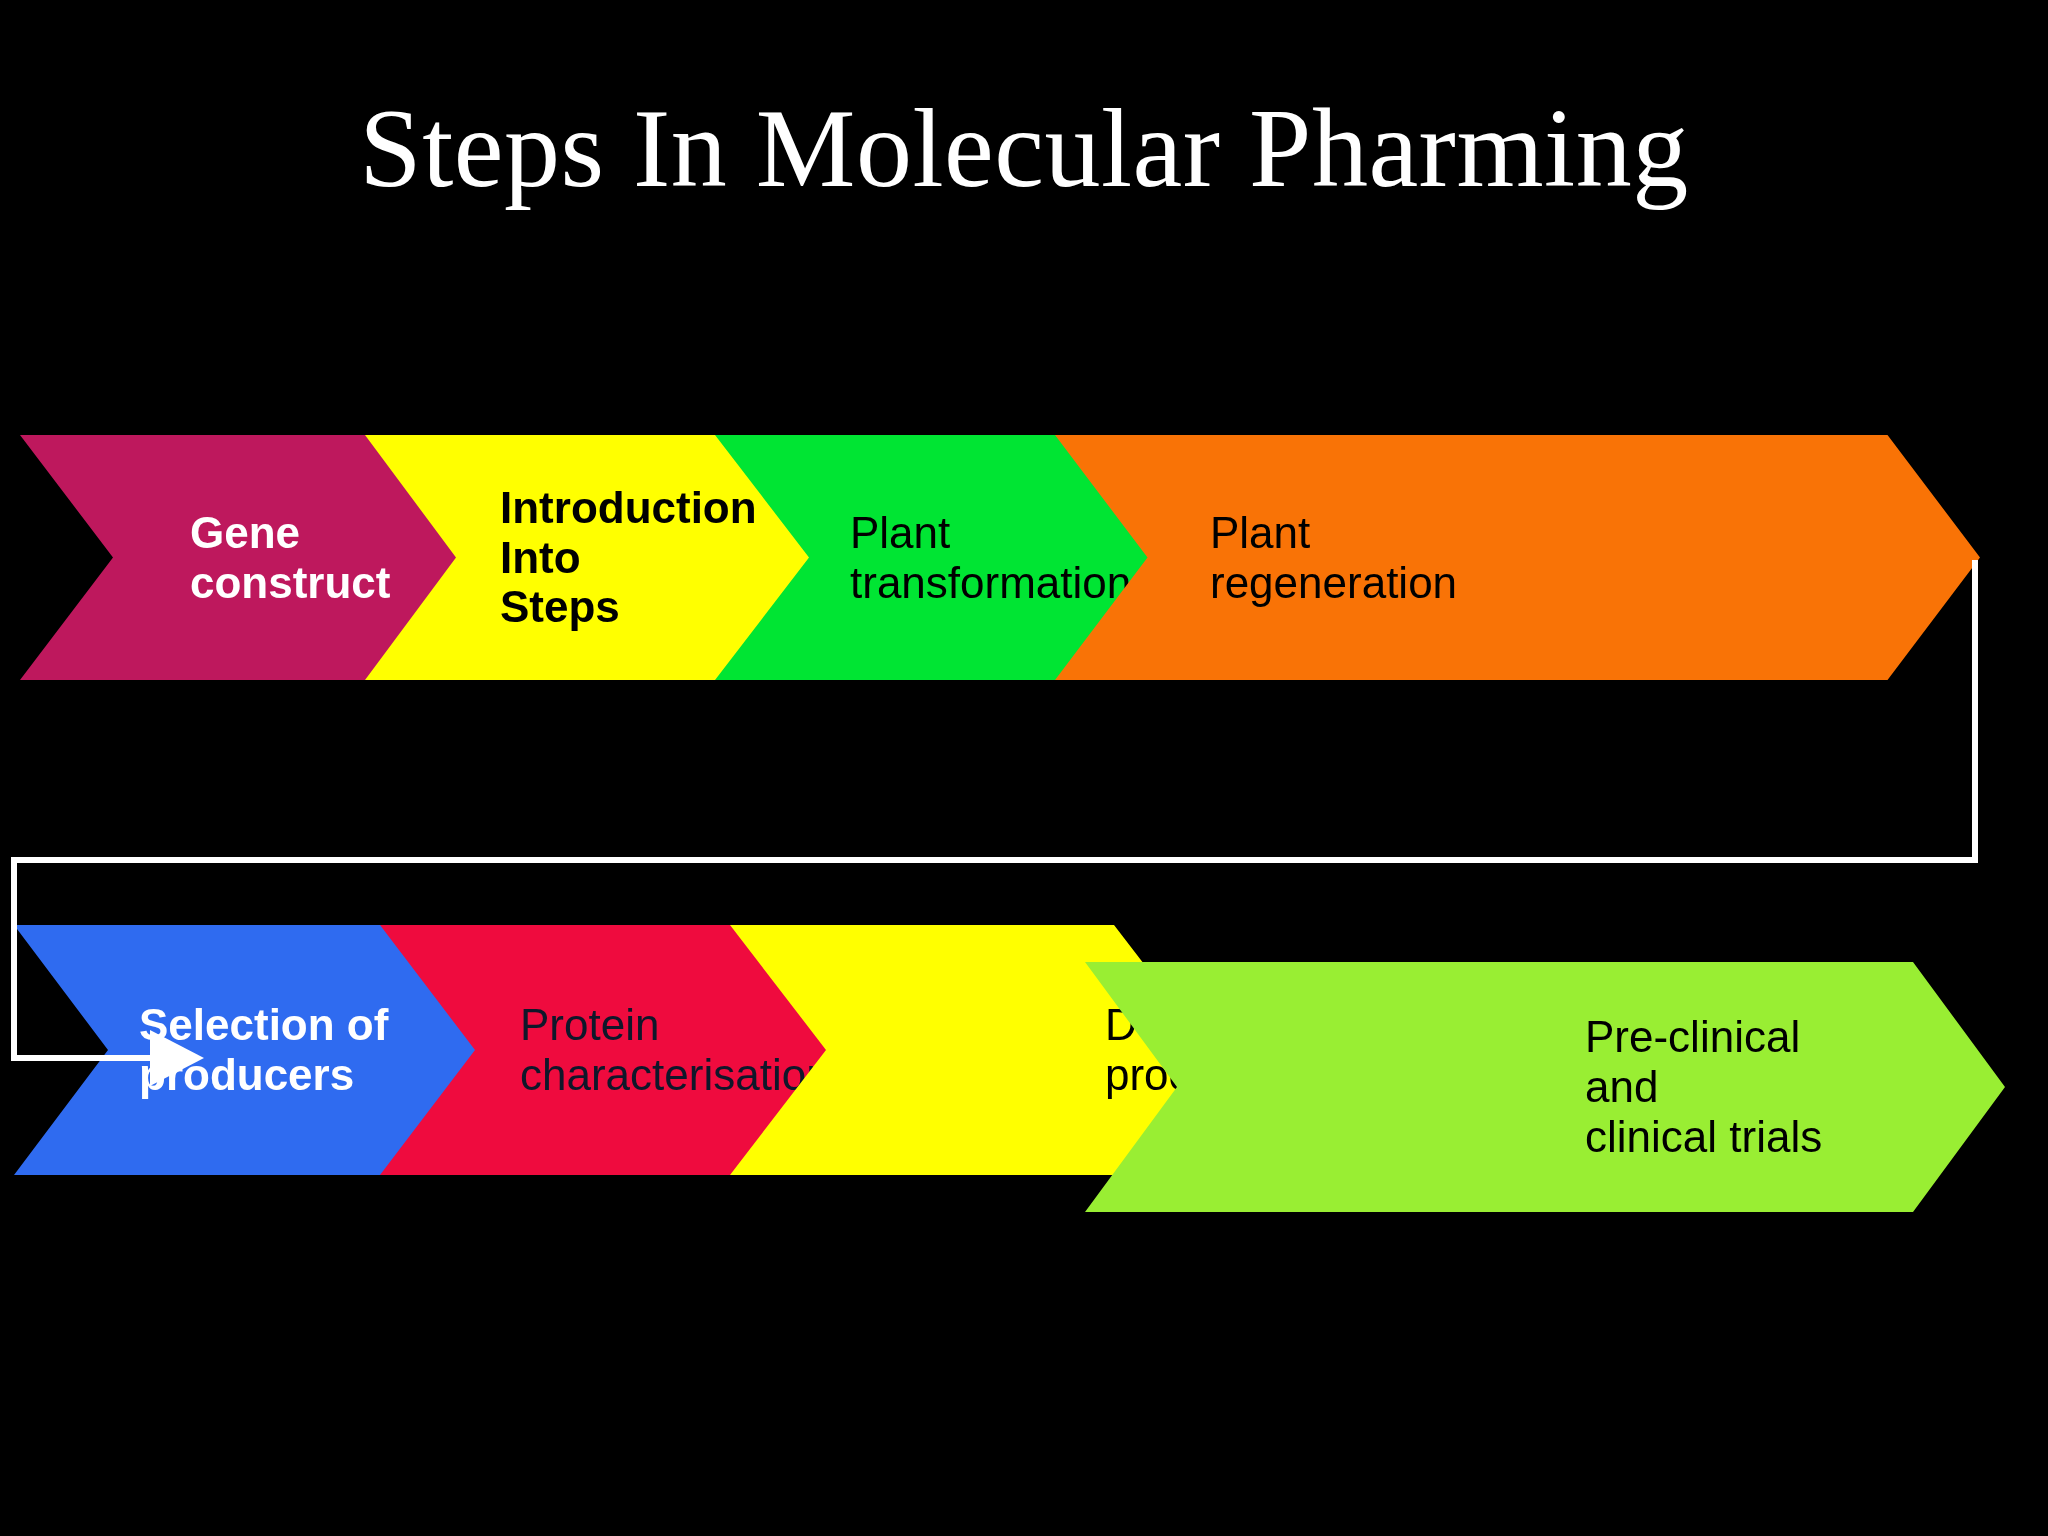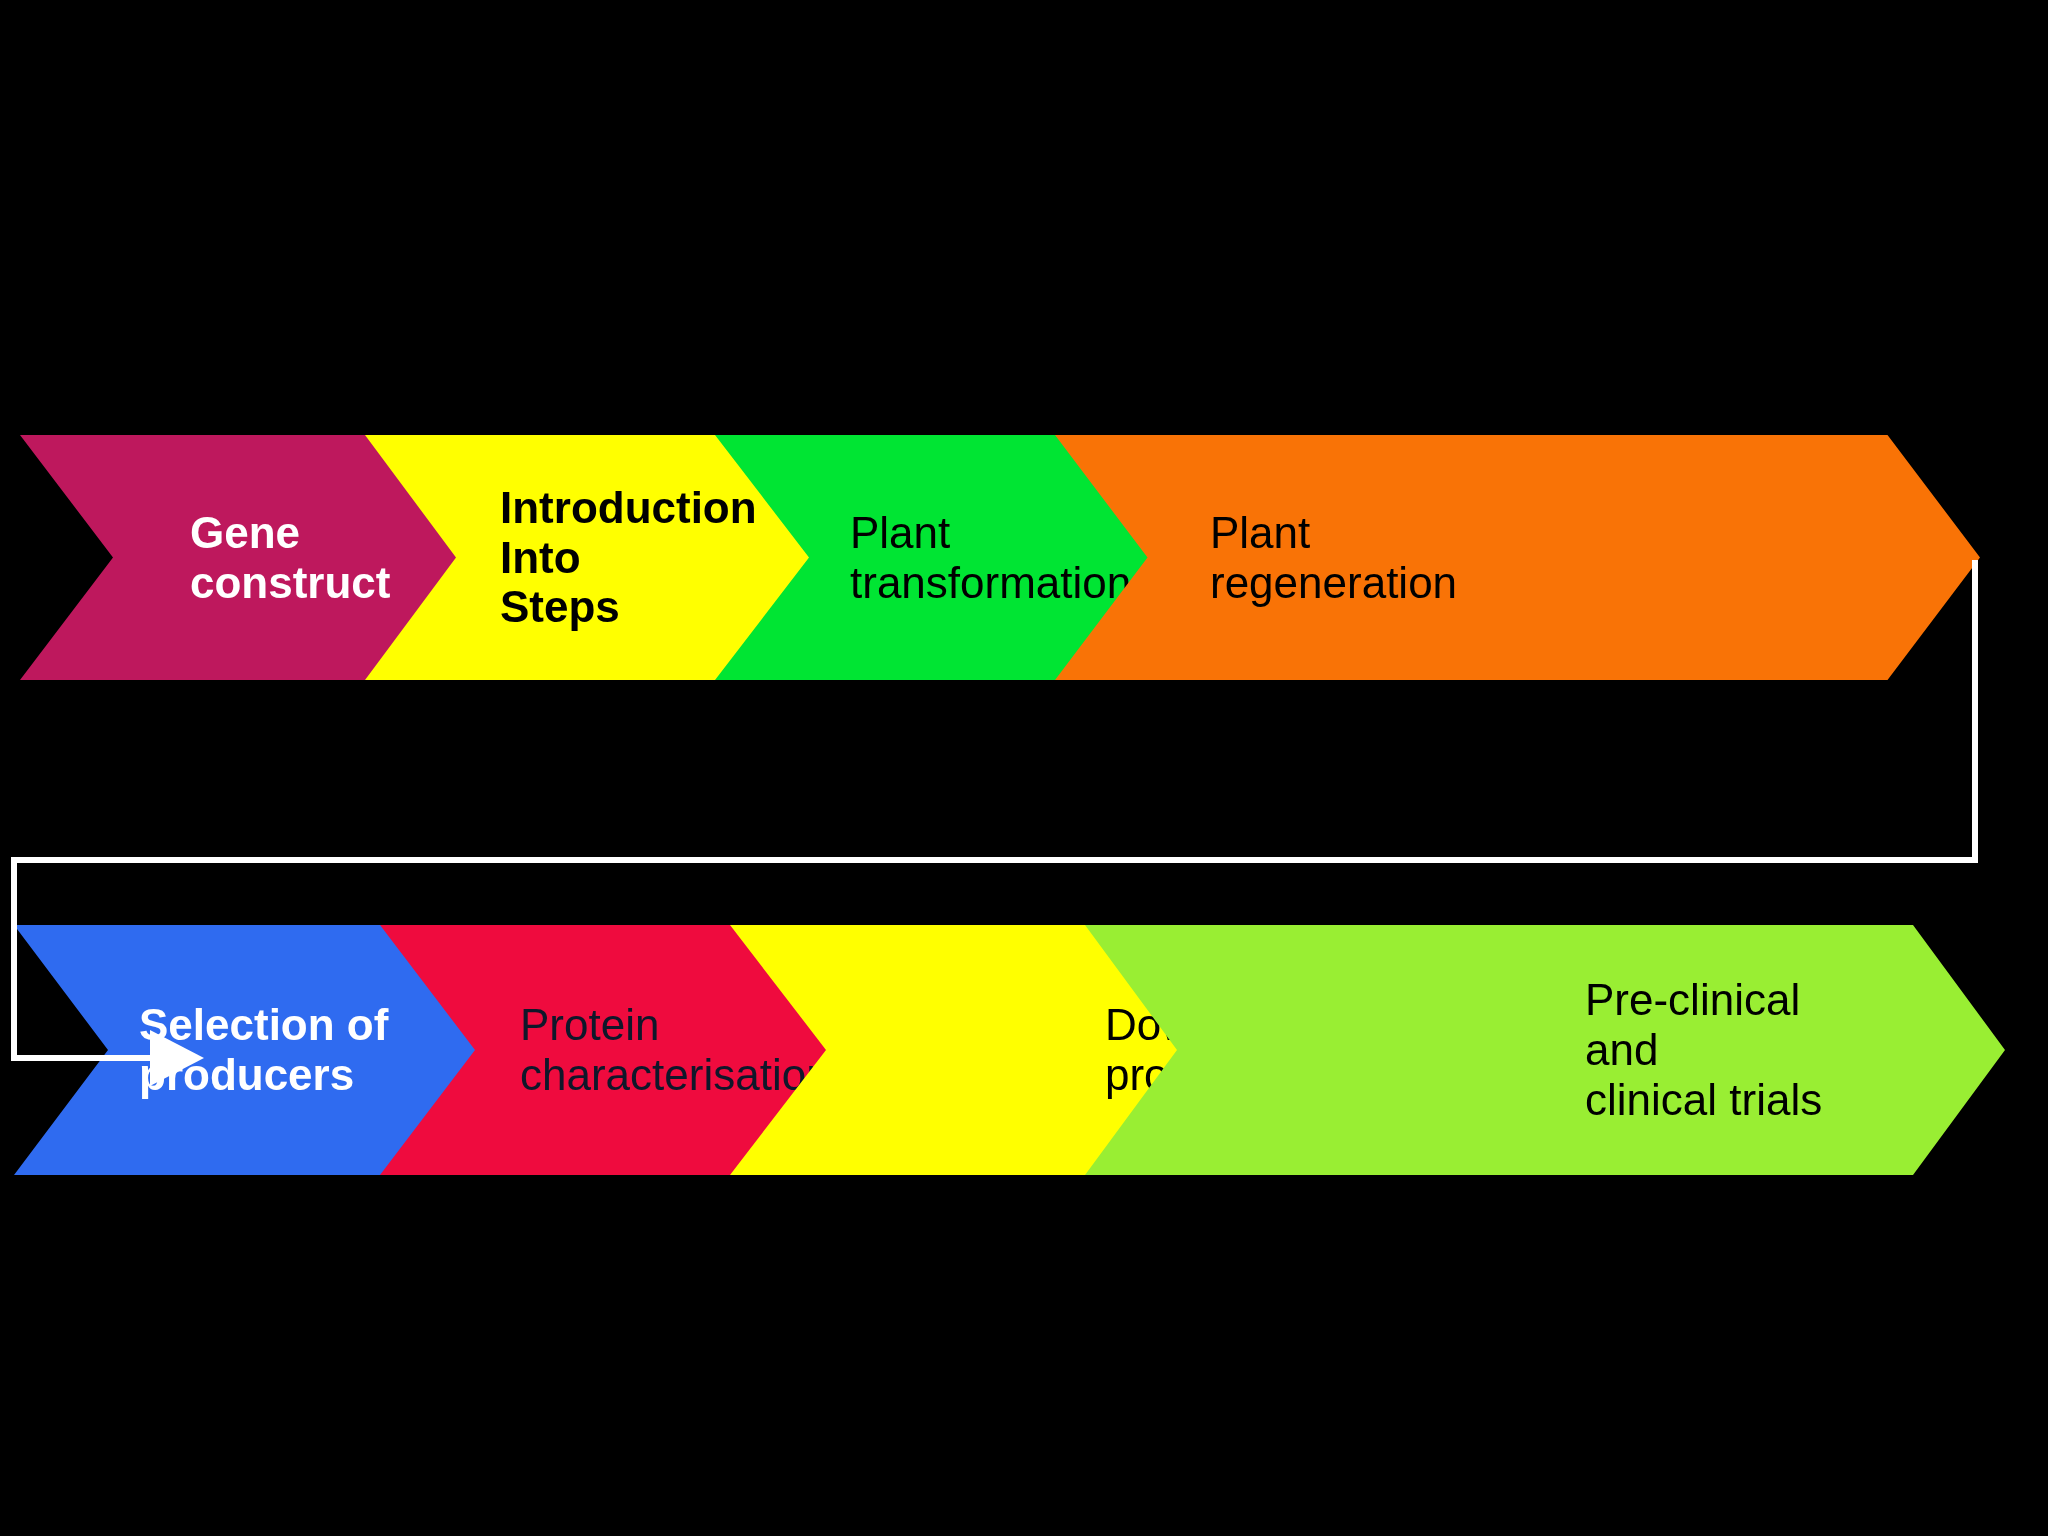--- a/index.html
+++ b/index.html
@@ -68,20 +68,21 @@
     left: 0; top: 0;
     width: 2048px; height: 1536px;
     pointer-events: none;
   }
 </style>
 </head>
 <body>
 
 <div id="slide">
 
+  <div id="title">Steps In Molecular Pharming</div>
 
   <div class="row" id="row1">
 
     <div class="chev bold" style="left:20px; width:465px; padding-left:170px;
                 background:#be185d; color:#ffffff;
                 clip-path: polygon(0 0, 80% 0, 100% 50%, 80% 100%, 0 100%, 20% 50%);">
       <span class="lbl">Gene
 construct</span>
     </div>
 
@@ -127,21 +128,21 @@
 
     <div class="chev" style="left:730px; width:480px; padding-left:375px;
                 background:#ffff00; color:#000000;
                 clip-path: polygon(0 0, 80% 0, 100% 50%, 80% 100%, 0 100%, 20% 50%);">
       <span class="lbl">Downstream
 processing</span>
     </div>
 
     <div class="chev" style="left:1085px; width:920px; padding-left:500px;
                 background:#99ee33; color:#000000;
-                clip-path: polygon(0 0, 90% 0, 100% 50%, 90% 100%, 0 100%, 10% 50%);">
+                clip-path: polygon(0 0, 90% 0, 100% 50%, 90% 100%, 0 100%, 10% 50%); margin-top: 37px;">
       <span class="lbl">Pre-clinical
 and
 clinical trials</span>
     </div>
 
   </div>
 
   <svg id="connector" viewBox="0 0 2048 1536" width="2048" height="1536">
     <polyline points="1975,560 1975,860 14,860 14,1058 150,1058" fill="none" stroke="#ffffff" stroke-width="6"></polyline>
     <polygon points="150,1030 204,1058 150,1086" fill="#ffffff"></polygon>

